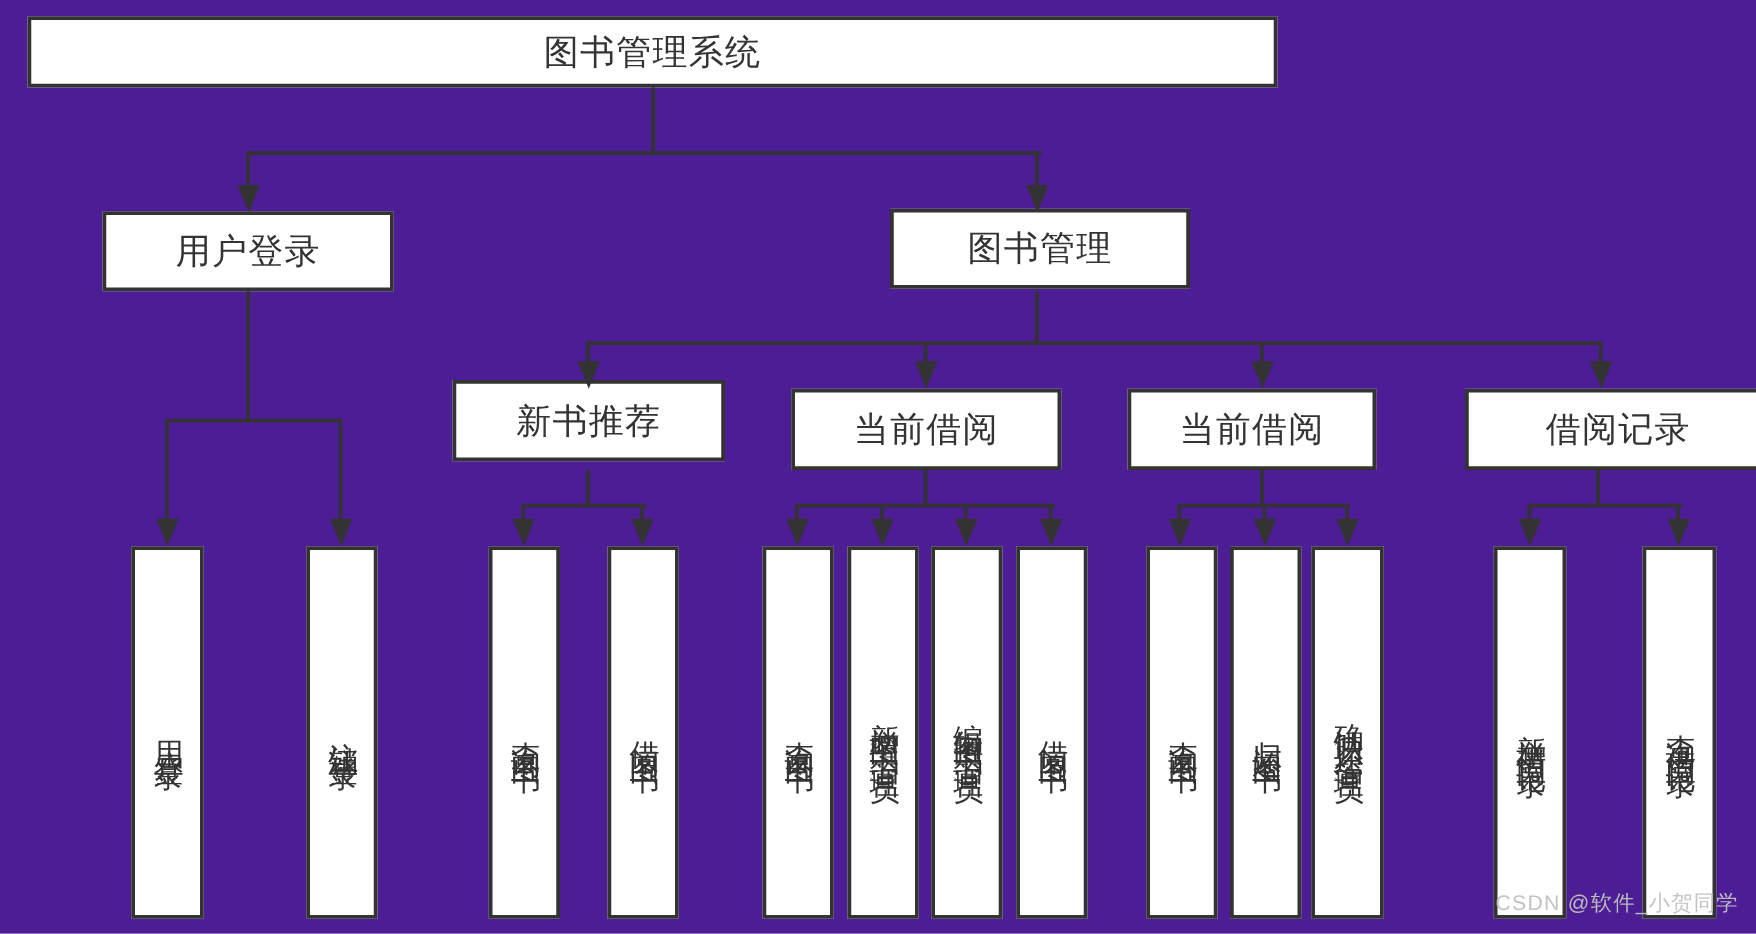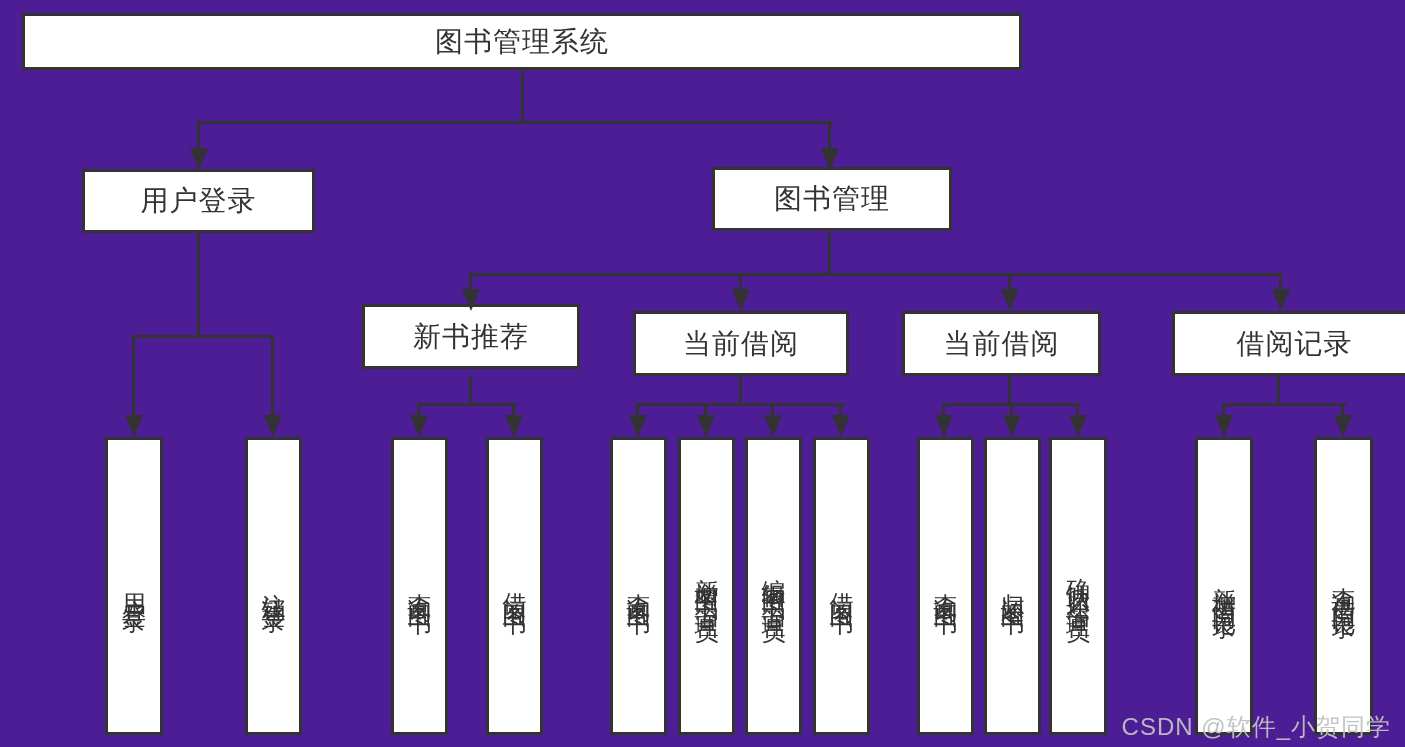--- a/index.html
+++ b/index.html
@@ -16,21 +16,21 @@
     writing-mode:vertical-rl;text-orientation:mixed;
     font-size:24px;letter-spacing:6px;color:#333333;line-height:1;
   }
   .ln{position:absolute;display:block;background:#333333;}
   .arr{
     position:absolute;display:block;width:0;height:0;
     border-left:9px solid transparent;border-right:9px solid transparent;
     border-top:22px solid #333333;
   }
   .watermark{
-    position:absolute;z-index:5;font-size:24px;letter-spacing:1px;
+    position:absolute;z-index:5;font-size:17px;letter-spacing:1px;
     color:rgba(192,192,192,0.95);white-space:nowrap;
   }
 </style>
 </head>
 <body>
 
 <div class="stage">
 
   <div class="box h" style="left:22px;top:13px;width:1000px;height:57px">
     <span>图书管理系统</span>

